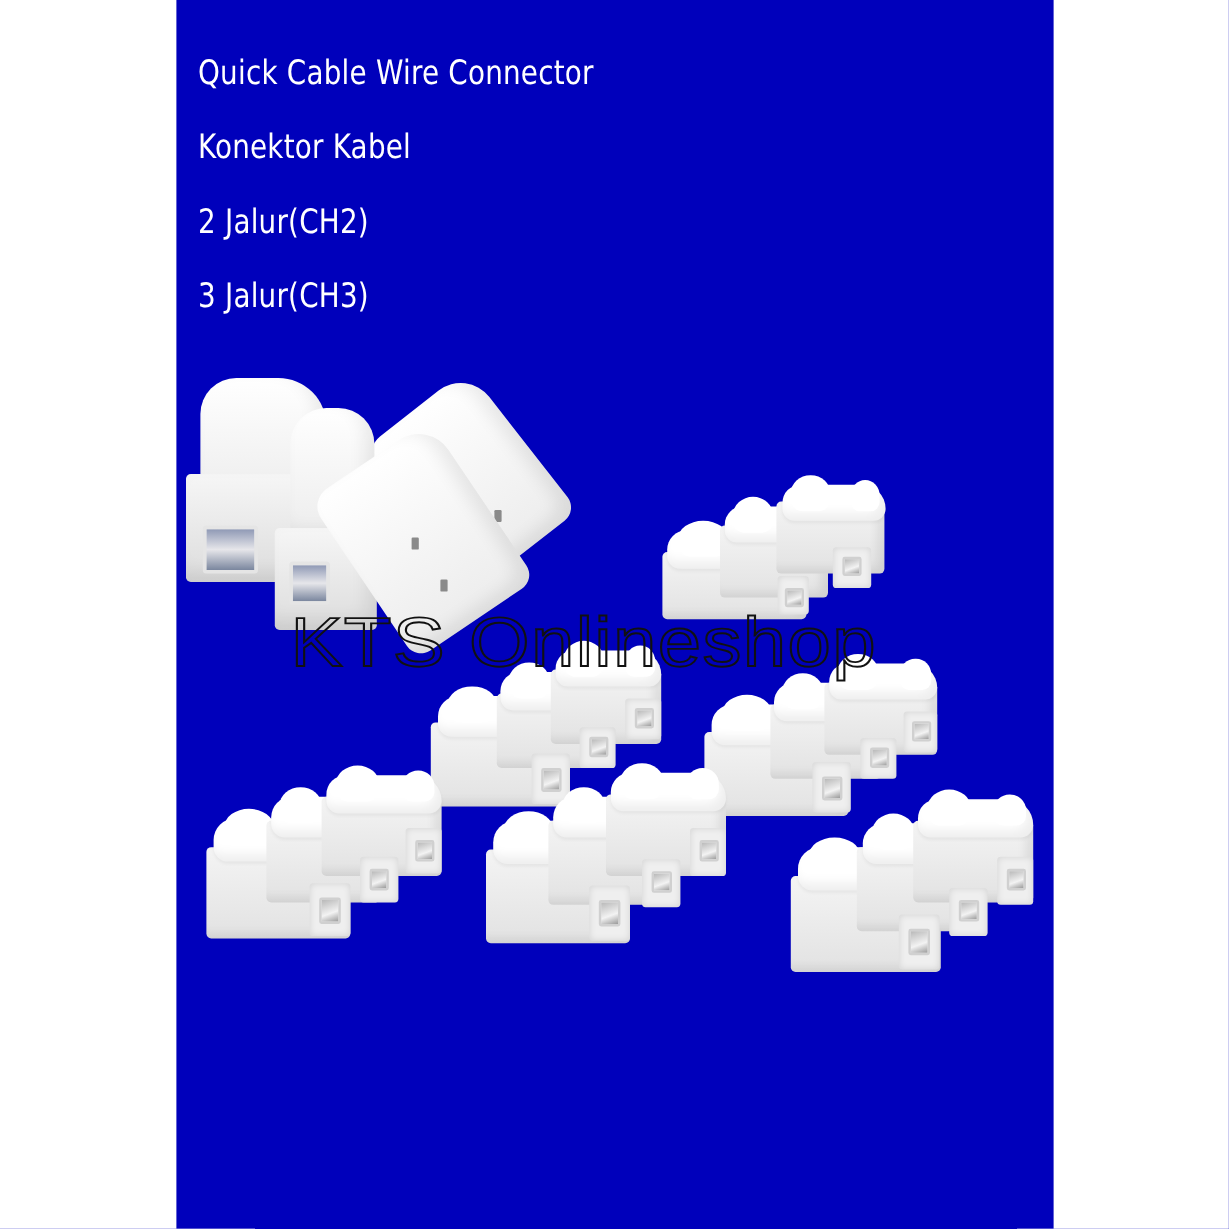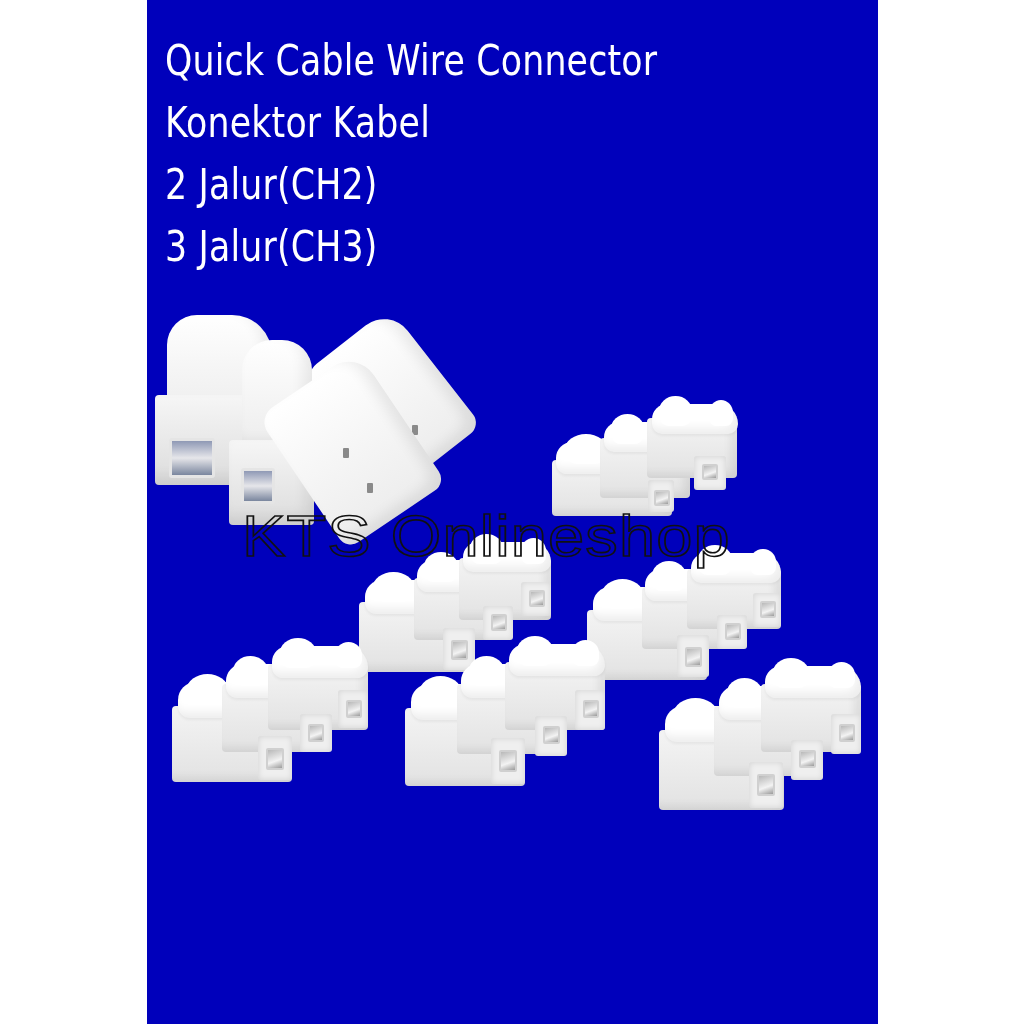--- a/index.html
+++ b/index.html
@@ -7,21 +7,21 @@
       width: 1024px; height: 1024px; background: #ffffff;
       position: relative; overflow: hidden;
       font-family: "DejaVu Sans", "Liberation Sans", sans-serif;
     }
     .panel {
       position: absolute; left: 147px; top: 0; width: 731px; height: 1024px;
       background: #0000BB; overflow: hidden;
     }
     .title-block {
       position: absolute; left: 18px; top: 30px; color: #ffffff;
-      font-size: 42px; line-height: 62px; letter-spacing: 0.2px;
+      font-size: 28px; line-height: 62px; letter-spacing: 0.2px;
     }
     .title-block div { white-space: nowrap; font-stretch: condensed; }
     .title-line { transform: scaleX(0.92); transform-origin: left center; }
 
     
     .group { position: absolute; }
     .base {
       position: absolute; background: linear-gradient(180deg, #f4f4f4 0%, #e2e2e2 100%);
       border-radius: 4px; box-shadow: inset -6px -4px 8px rgba(0,0,0,0.08);
     }

